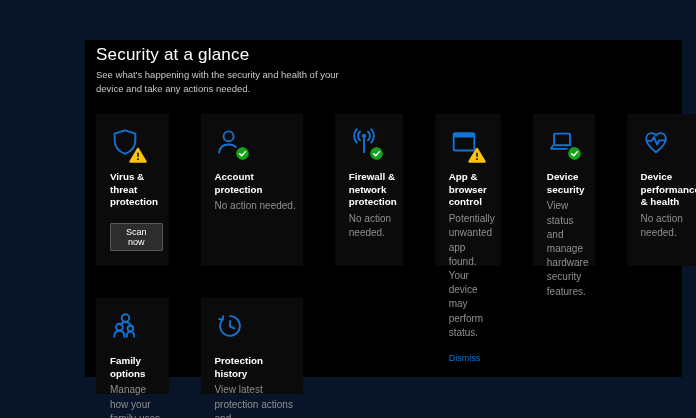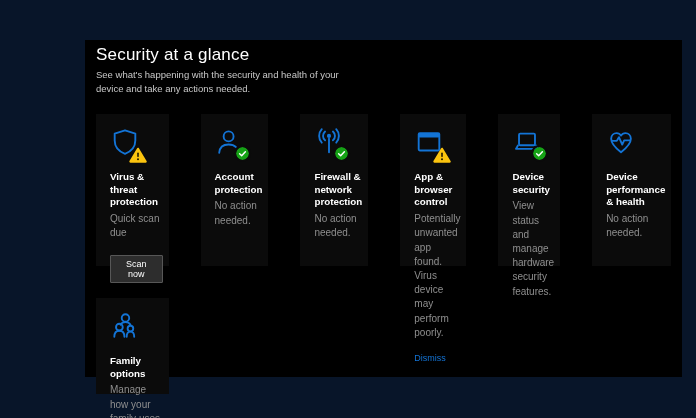--- a/index.html
+++ b/index.html
@@ -78,21 +78,20 @@
         <svg class="main" viewBox="0 0 32 32">
           <path d="M16 3.5 L27 7 V14.5 C27 21.5 22.3 26.3 16 28.7 C9.7 26.3 5 21.5 5 14.5 V7 Z" fill="none" stroke="currentColor" stroke-width="2" stroke-linejoin="round"></path>
         </svg>
         <svg class="badge-warn" viewBox="0 0 20 18">
           <path d="M10 2 L18.6 16.4 H1.4 Z" fill="var(--warning)" stroke="var(--warning)" stroke-width="2.4" stroke-linejoin="round"></path>
           <rect x="9.1" y="6.2" width="1.8" height="5.2" rx="0.9" fill="#221b00"></rect>
           <circle cx="10" cy="13.7" r="1.15" fill="#221b00"></circle>
         </svg>
       </div>
       <div class="tile-title">Virus &amp; threat protection</div>
-      <div class="tile-sub">Quick scan due</div>
       <button class="tile-btn">Scan now</button>
     </div>
 
     <div class="tile">
       <div class="icon-wrap">
         <svg class="main" viewBox="0 0 32 32">
           <circle cx="14.5" cy="10" r="5.3" fill="none" stroke="currentColor" stroke-width="2"></circle>
           <path d="M4.5 27.5 C5 21 9.5 18.6 14.5 18.6 C17.7 18.6 20.6 19.6 22.4 21.5" fill="none" stroke="currentColor" stroke-width="2" stroke-linecap="round"></path>
         </svg>
         <svg class="badge-ok" viewBox="0 0 14 14">
@@ -129,21 +128,21 @@
           <rect x="5" y="6.5" width="22" height="18.5" rx="1.2" fill="none" stroke="currentColor" stroke-width="2"></rect>
           <rect x="5" y="6.5" width="22" height="4.8" rx="1.2" fill="currentColor"></rect>
         </svg>
         <svg class="badge-warn" viewBox="0 0 20 18">
           <path d="M10 2 L18.6 16.4 H1.4 Z" fill="var(--warning)" stroke="var(--warning)" stroke-width="2.4" stroke-linejoin="round"></path>
           <rect x="9.1" y="6.2" width="1.8" height="5.2" rx="0.9" fill="#221b00"></rect>
           <circle cx="10" cy="13.7" r="1.15" fill="#221b00"></circle>
         </svg>
       </div>
       <div class="tile-title">App &amp; browser control</div>
-      <div class="tile-sub">Potentially unwanted app found. Virus device may perform poorly.</div>
+      <div class="tile-sub">Potentially unwanted app found. Your device may perform status.</div>
       <a class="tile-link">Dismiss</a>
     </div>
 
     <div class="tile">
       <div class="icon-wrap">
         <svg class="main" viewBox="0 0 32 32">
           <rect x="7.5" y="7" width="17" height="12.5" rx="1.2" fill="none" stroke="currentColor" stroke-width="2"></rect>
           <path d="M6.3 19.8 L4.4 23.2 M25.7 19.8 L27.6 23.2 M4.2 23.3 H27.8" fill="none" stroke="currentColor" stroke-width="2" stroke-linecap="round"></path>
         </svg>
         <svg class="badge-ok" viewBox="0 0 14 14">
@@ -174,15 +173,26 @@
           <circle cx="10" cy="17.2" r="3.6" fill="none" stroke="currentColor" stroke-width="2"></circle>
           <path d="M4.6 27.5 C4.6 22.8 7.1 21 10 21 C12.9 21 15.4 22.8 15.4 27.5" fill="none" stroke="currentColor" stroke-width="2" stroke-linecap="round"></path>
           <circle cx="21.8" cy="18.7" r="3" fill="none" stroke="currentColor" stroke-width="2"></circle>
           <path d="M17.8 27.5 C17.8 23.7 19.6 22 21.8 22 C24 22 25.8 23.7 25.8 27.5" fill="none" stroke="currentColor" stroke-width="2" stroke-linecap="round"></path>
         </svg>
       </div>
       <div class="tile-title">Family options</div>
       <div class="tile-sub">Manage how your family uses their devices.</div>
     </div>
 
+    <div class="tile">
+      <div class="icon-wrap">
+        <svg class="main" viewBox="0 0 32 32">
+          <path d="M16 5.5 A10.5 10.5 0 1 1 8.1 9.1" fill="none" stroke="currentColor" stroke-width="2" stroke-linecap="round"></path>
+          <path d="M8.1 9.3 L4.5 8.6 M8.1 9.3 L8.8 5.6" fill="none" stroke="currentColor" stroke-width="2" stroke-linecap="round"></path>
+          <path d="M16 10.5 V16.5 L20.4 18.6" fill="none" stroke="currentColor" stroke-width="2" stroke-linecap="round" stroke-linejoin="round"></path>
+        </svg>
+      </div>
+      <div class="tile-title">Protection history</div>
+      <div class="tile-sub">View latest protection actions and recommendations.</div>
+    </div>
 
   </div>
 </div>
 
 </body></html>

